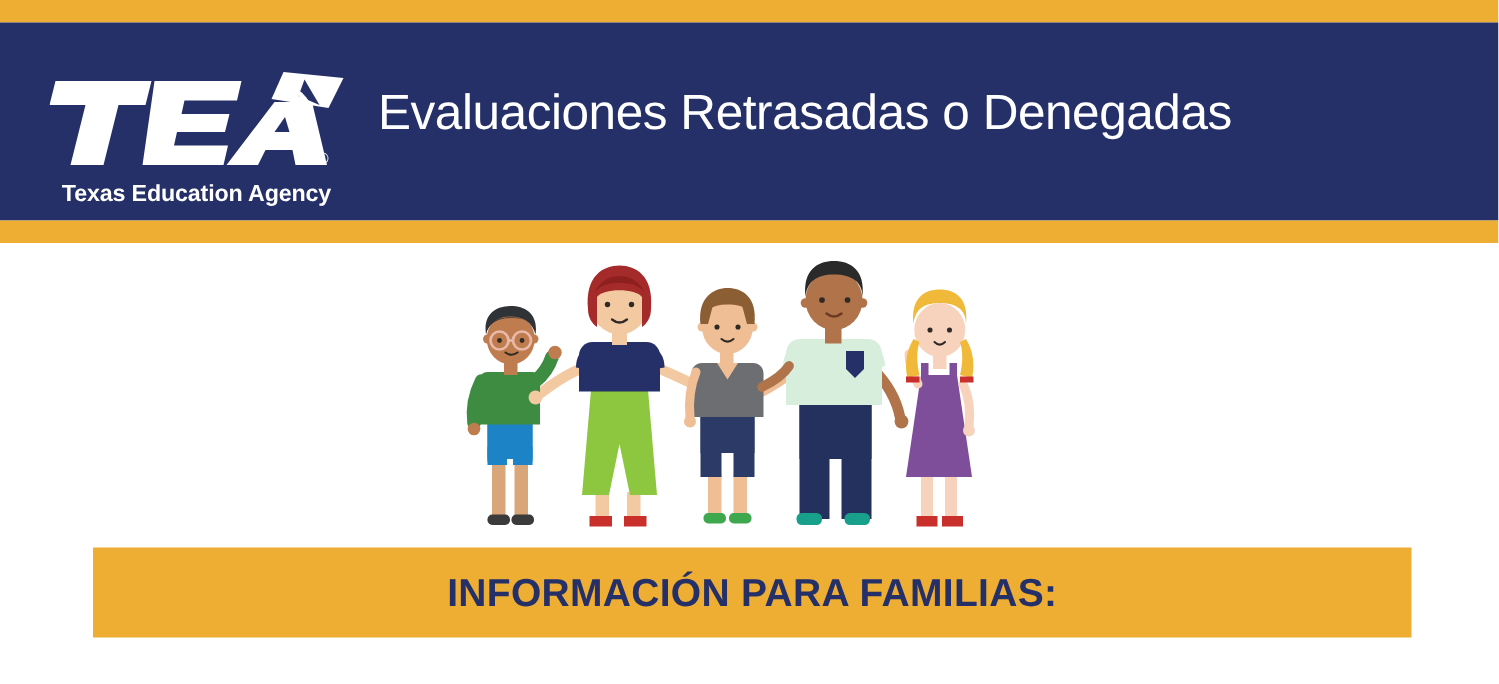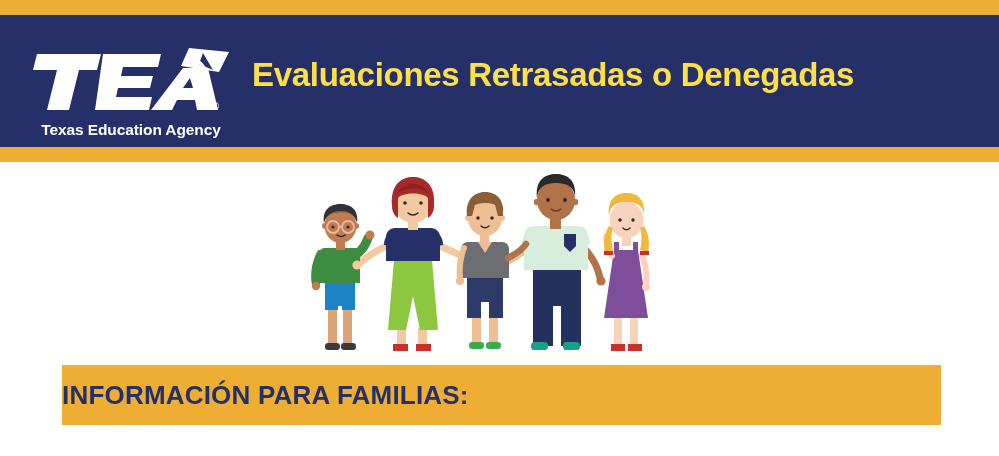--- a/index.html
+++ b/index.html
@@ -75,23 +75,23 @@
     color: #ffffff;
     font-size: 11px;
     font-family: "Liberation Sans", sans-serif;
   }
 
   
   .header-title {
     position: absolute;
     left: 252px; top: 39px;
     width: 720px;
-    color: #fde047;
-    font-family: "Liberation Sans", sans-serif;
-    font-weight: bold;
+    color: #ffffff;
+    font-family: "Liberation Sans", sans-serif;
+    font-weight: normal;
     font-size: 33px;
     line-height: 42px;
     letter-spacing: -0.3px;
   }
   .header-title .ln { display: block; white-space: nowrap; }
 
   
   .illustration {
     position: absolute;
     left: 300px; top: 168px;
@@ -99,20 +99,21 @@
   }
 
   
   .banner {
     position: absolute;
     left: 62px; top: 365px;
     width: 879px; height: 60px;
     background: #EDAE33;
     display: flex;
     align-items: center;
+    justify-content: center;
   }
   .banner-text {
     color: #253069;
     font-family: "Liberation Sans", sans-serif;
     font-weight: bold;
     font-size: 26px;
     letter-spacing: 0.2px;
     white-space: nowrap;
   }
 </style>

